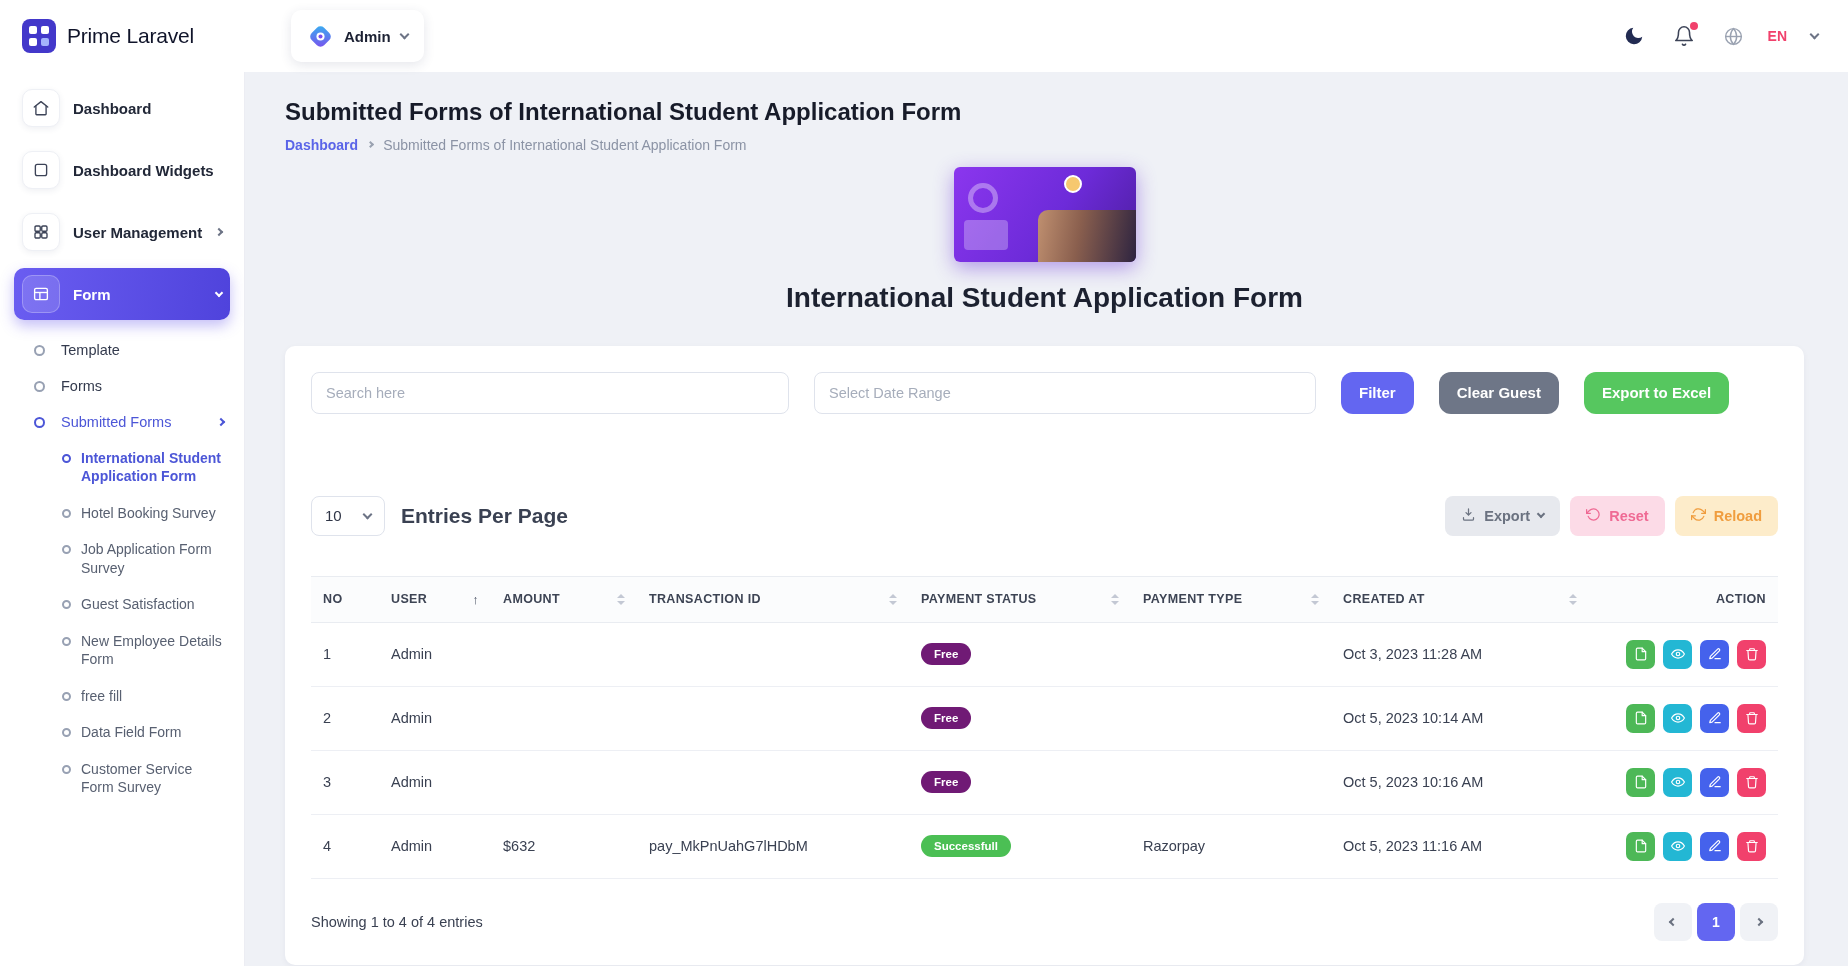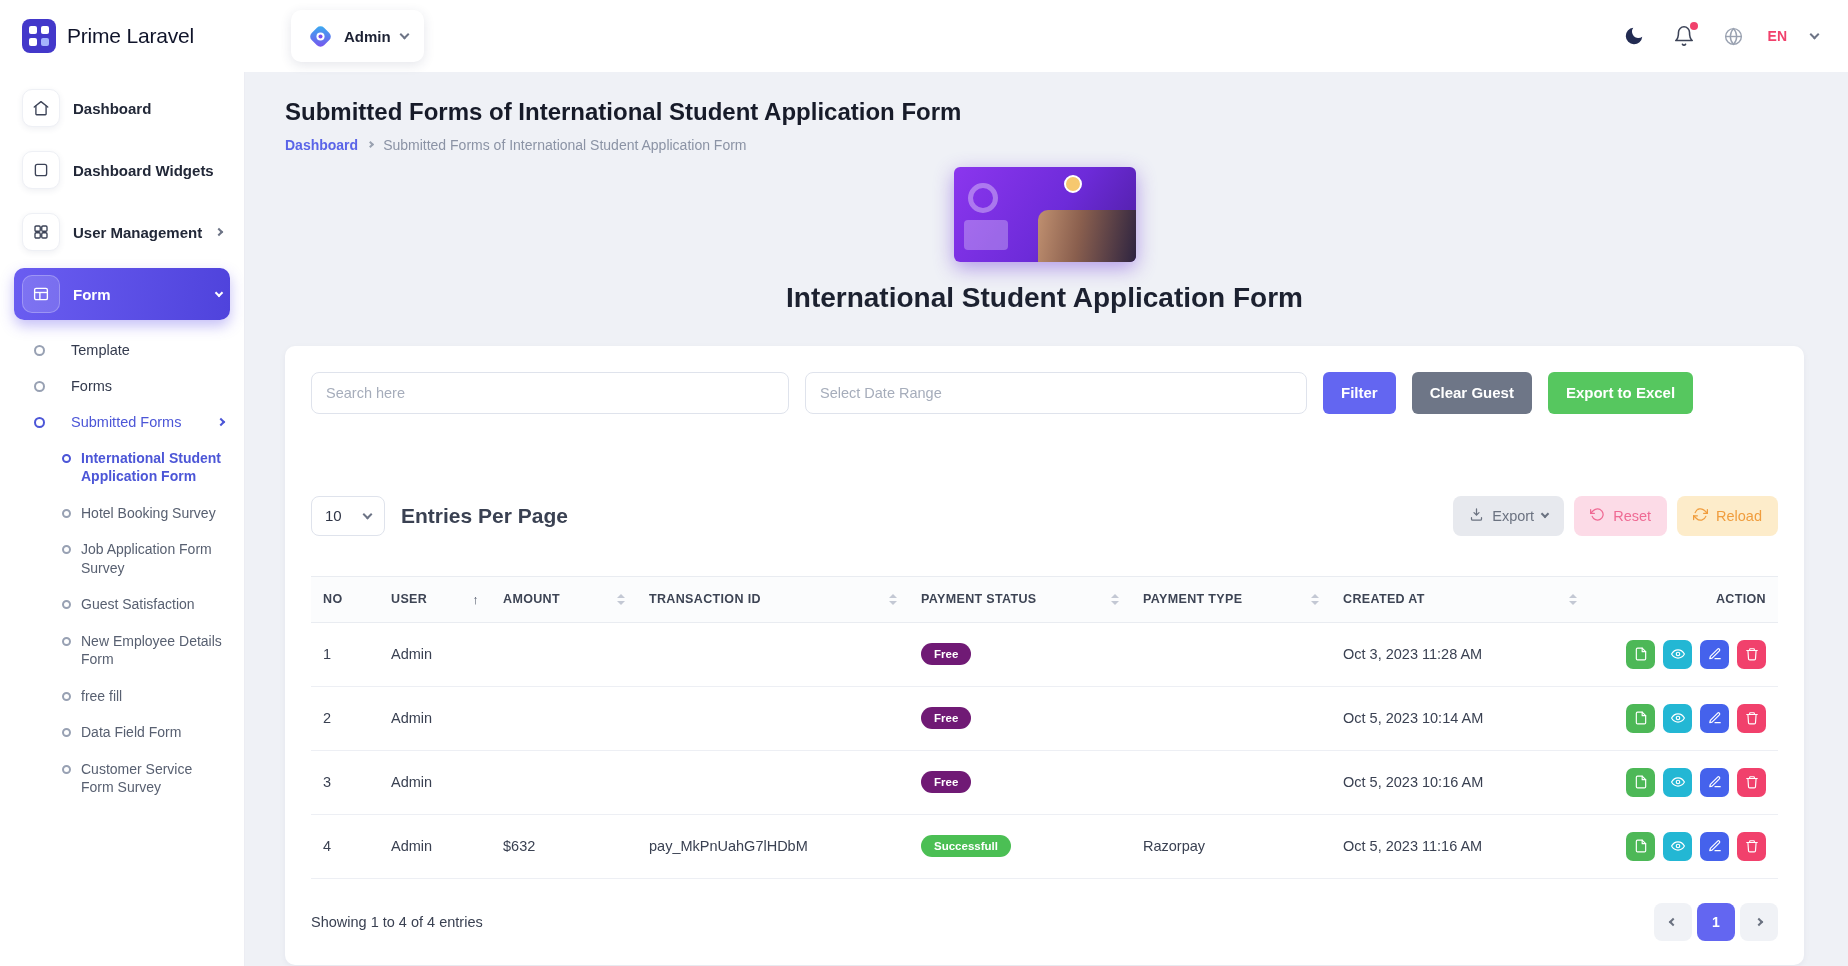--- a/index.html
+++ b/index.html
@@ -39,21 +39,21 @@
   .icon-box{width:38px;height:38px;flex:0 0 38px;border-radius:10px;background:#fff;border:1px solid #eef0f5;
     box-shadow:0 2px 6px rgba(50,60,100,.08);display:flex;align-items:center;justify-content:center;color:#3c4357}
   .icon-box svg{width:18px;height:18px}
   .side-label{font-size:15px;font-weight:600;color:#222838}
   .side-item .chev{margin-left:auto;width:6px;height:6px}
   .side-item.active{background:linear-gradient(96deg,#6a5df1,#4f43dc);box-shadow:0 6px 14px rgba(88,72,233,.35)}
   .side-item.active .icon-box{background:rgba(255,255,255,.14);border-color:rgba(255,255,255,.25);box-shadow:none;color:#fff}
   .side-item.active .side-label{color:#fff}
   .side-item.active .chev{border-color:#fff}
   .sub-list{padding:2px 0 0 14px}
-  .sub-item{display:flex;align-items:center;gap:26px;padding:10px 6px;cursor:pointer;text-decoration:none}
+  .sub-item{display:flex;align-items:center;gap:16px;padding:10px 6px;cursor:pointer;text-decoration:none}
   .ring{width:11px;height:11px;flex:0 0 11px;border:2px solid #98a1b3;border-radius:50%}
   .sub-item .lbl{font-size:14.5px;font-weight:500;color:#333a4d}
   .sub-item.highlight .lbl{color:#4c56d7;font-weight:400}
   .sub-item.highlight .ring{border-color:#4c56d7}
   .sub-item .chev{margin-left:auto;width:6px;height:6px}
   .sub-item.highlight .chev{border-color:#4c56d7}
   .sub-sub-list{padding-left:30px}
   .leaf{display:flex;align-items:flex-start;gap:10px;padding:9px 4px;cursor:pointer;text-decoration:none}
   .leaf .ring{width:9px;height:9px;flex:0 0 9px;margin-top:5px}
   .leaf .lbl{font-size:14px;color:#586071;line-height:1.32;font-weight:500}
@@ -72,38 +72,38 @@
   .hero-banner{width:182px;height:95px;margin:0 auto;border-radius:6px;position:relative;overflow:hidden;
     background:linear-gradient(125deg,#8b36ee 0%,#6d2bd9 55%,#4b1d9e 100%);box-shadow:0 6px 20px rgba(103,44,214,.45)}
   .hb-circle{position:absolute;top:8px;right:54px;width:18px;height:18px;border-radius:50%;background:#f6c86f;border:2px solid #fff}
   .hb-ring{position:absolute;top:16px;left:14px;width:30px;height:30px;border-radius:50%;border:5px solid rgba(255,255,255,.35)}
   .hb-card{position:absolute;left:10px;bottom:12px;width:44px;height:30px;border-radius:4px;background:rgba(255,255,255,.28)}
   .hb-photo{position:absolute;right:0;bottom:0;width:98px;height:52px;border-top-left-radius:10px;
     background:linear-gradient(100deg,#c09070 0%,#8a5f4e 42%,#2e2440 100%)}
   .hero-title{margin-top:20px;font-size:28px;font-weight:700;color:#1c2130}
 
   .card{margin-top:32px;background:#fff;border-radius:10px;padding:26px 26px 24px;box-shadow:0 2px 6px rgba(30,40,80,.05)}
-  .filter-row{display:flex;align-items:center;gap:16px}
+  .filter-row{display:flex;align-items:center;gap:25px}
   .input{height:42px;border:1px solid #dfe3ec;border-radius:8px;padding:0 14px;font-size:14.5px;color:#333;outline:none;background:#fff}
   .input::placeholder{color:#a6adbb}
   .search{width:478px}
   .date{width:502px}
-  .btn{height:42px;border:none;border-radius:6px;padding:0 18px;font-size:15px;font-weight:600;color:#fff;cursor:pointer;white-space:nowrap}
+  .btn{height:42px;border:none;border-radius:12px;padding:0 18px;font-size:15px;font-weight:600;color:#fff;cursor:pointer;white-space:nowrap}
   .btn-primary{background:#6366f1}
   .btn-gray{background:#6e7687}
   .btn-green{background:#56c75f}
 
   .controls-row{margin-top:82px;display:flex;align-items:center;justify-content:space-between}
   .entries{display:flex;align-items:center;gap:16px}
   .select{height:40px;min-width:74px;border:1px solid #dfe3ec;border-radius:8px;background:#fff;display:flex;align-items:center;
     justify-content:space-between;gap:10px;padding:0 13px;font-size:15px;color:#2f3546;cursor:pointer}
   .entries-label{font-size:21px;font-weight:600;color:#3a4152}
   .controls-right{display:flex;gap:10px}
   .soft-btn{height:40px;border:none;border-radius:8px;padding:0 16px;display:flex;align-items:center;gap:8px;
-    font-size:14.5px;font-weight:400;cursor:pointer;white-space:nowrap}
+    font-size:14.5px;font-weight:700;cursor:pointer;white-space:nowrap}
   .soft-btn svg{width:15px;height:15px}
   .soft-gray{background:#e7e9ee;color:#6b7280}
   .soft-gray .chev{border-color:#6b7280;width:6px;height:6px}
   .soft-pink{background:#fcdbe7;color:#ef6a94}
   .soft-orange{background:#fdecca;color:#f09d3e}
 
   .data-table{width:100%;border-collapse:collapse;margin-top:40px;table-layout:fixed}
   .data-table th{font-size:12.5px;font-weight:700;color:#3d4454;text-transform:uppercase;letter-spacing:.35px;text-align:left;
     padding:15px 12px;border-top:1px solid #e9ecf1;border-bottom:1px solid #e9ecf1;background:#fbfcfd;white-space:nowrap}
   .th-wrap{display:flex;align-items:center;justify-content:space-between}

